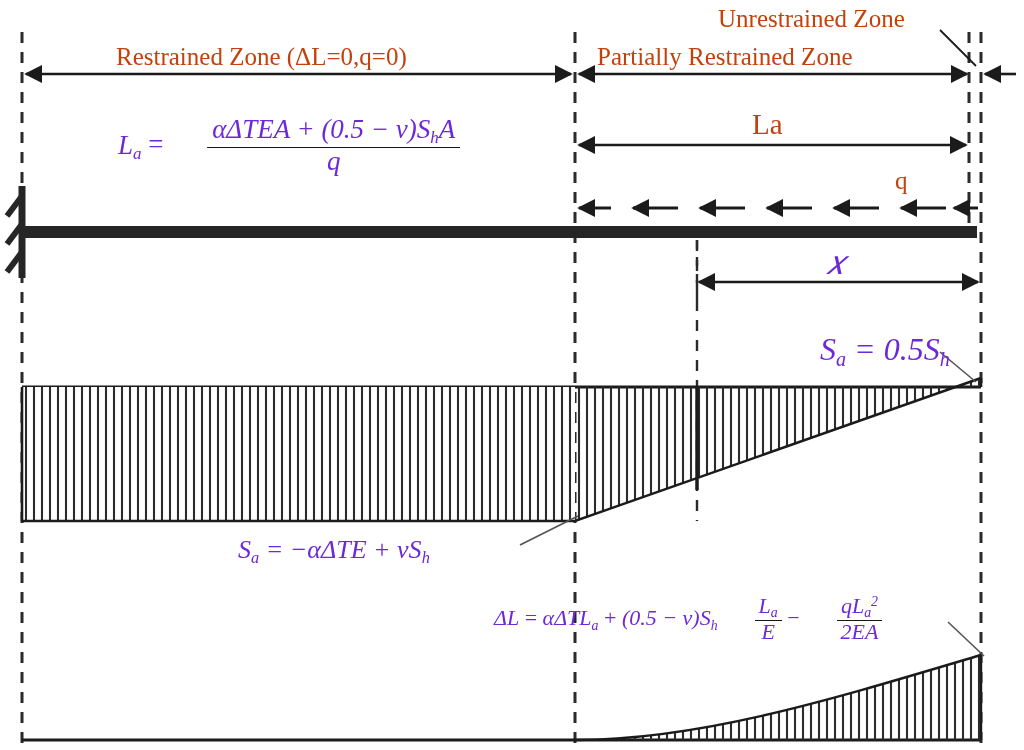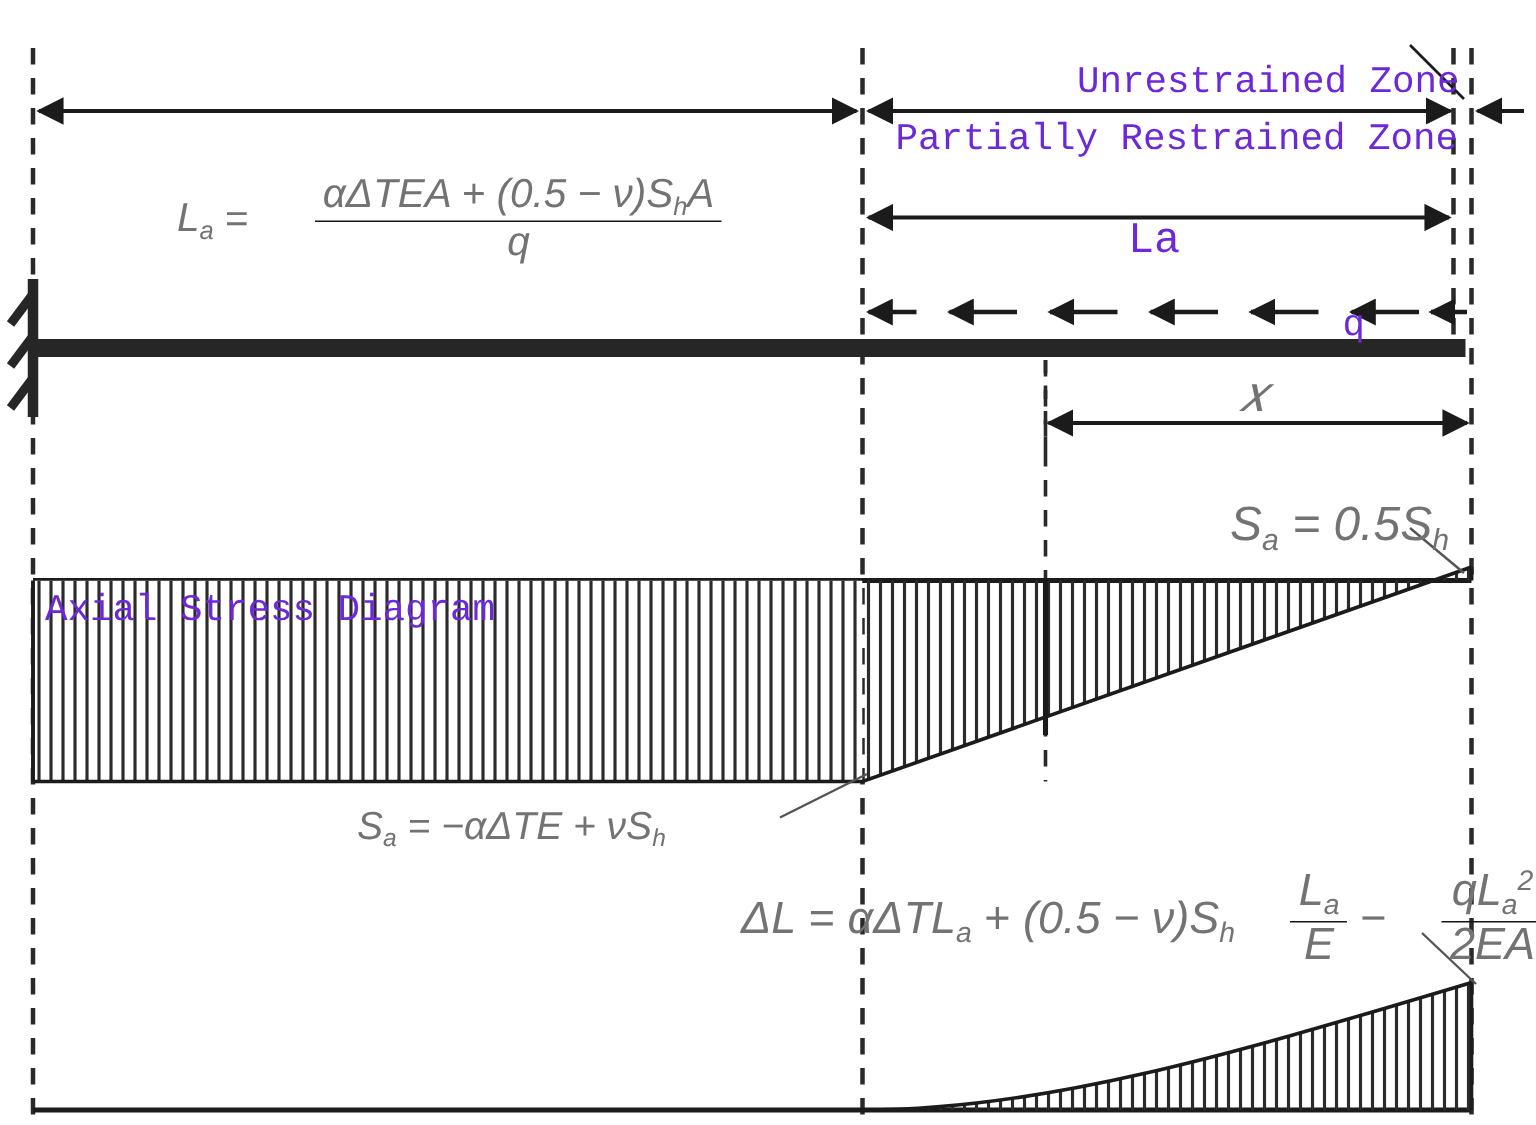--- a/index.html
+++ b/index.html
@@ -6,53 +6,52 @@
   body{
     width:1024px;height:750px;overflow:hidden;
     font-family:"Liberation Sans",sans-serif;
     color:#1a1a1a;
   }
   #stage{position:relative;width:1024px;height:750px;}
   svg#diagram{position:absolute;left:0;top:0;width:1024px;height:750px;display:block;}
 
   .lbl{
     position:absolute;
-    font-family:Liberation Mono, monospace;
-    color:#6d28d9;
+    font-family:Liberation Serif, serif;
+    color:#c2410c;
     white-space:nowrap;
     line-height:1;
-    margin-top:36px;
   }
   .lbl-zone{font-size:25px;}
   .lbl-la{font-size:29px;}
   .lbl-slide{font-size:25px;}
   .lbl-q{font-size:25px;}
   .lbl-diagram{font-size:25px;}
 
   .mth{
     position:absolute;
-    font-family:Liberation Sans, sans-serif;
-    color:#737373;
+    font-family:Liberation Serif, serif;
+    color:#6d28d9;
     white-space:nowrap;
     line-height:1;
   }
   .mth i{font-style:italic;}
   .mth .rm{font-style:normal;}
   .sub{font-size:0.63em;vertical-align:-0.32em;font-style:italic;}
   .sup{font-size:0.63em;vertical-align:0.5em;font-style:italic;}
 
   
   .frac{display:inline-block;vertical-align:middle;text-align:center;position:relative;top:-0.06em;margin-left:37px;}
   .frac > .num{display:block;padding:0 .18em;}
   .frac > .den{display:block;padding:0 .18em;border-top:1.7px solid #171717;}
   .eqrow{display:inline-block;vertical-align:middle;}
 
   .formula-la{font-size:27px;left:118px;top:118px;}
   .formula-sa{font-size:26px;left:238px;top:537px;}
-  .formula-dl{font-size:30px;left:494px;top:581px;}
+  .formula-dl{font-size:22px;left:494px;top:596px;}
   .formula-sa2{font-size:32px;left:820px;top:333px;}
 </style>
 </head>
 <body>
 
 <div id="stage">
 
   <svg id="diagram" viewBox="0 0 1024 750">
     <defs>
       <marker id="arrHead" viewBox="0 0 10 10" refX="9" refY="5" markerWidth="7" markerHeight="7" orient="auto-start-reverse">
@@ -304,27 +303,27 @@
           <line x1="971" y1="640" x2="971" y2="748"></line>
             <line x1="979" y1="640" x2="979" y2="748"></line>
         </g>
       </g>
       <path d="M 575,740 C 700,740 830,700 981,655" fill="none" stroke="#1b1b1b" stroke-width="2.4"></path>
       <line x1="981" y1="655" x2="981" y2="740" stroke="#1b1b1b" stroke-width="2.4"></line>
       <line x1="948" y1="622" x2="984" y2="656" stroke="#555" stroke-width="1.6"></line>
     </g>
   </svg>
 
+  <div class="lbl lbl-zone" style="left:116px;top:44px;">Restrained Zone (ΔL=0,q=0)</div>
   <div class="lbl lbl-zone" style="left:597px;top:44px;">Partially Restrained Zone</div>
   <div class="lbl lbl-zone" style="left:718px;top:6px;">Unrestrained Zone</div>
 
   <div class="lbl lbl-la" style="left:752px;top:110px;">La</div>
   <div class="lbl lbl-q" style="left:895px;top:168px;">q</div>
 
-  <div class="lbl lbl-diagram" style="left:30px;top:358px;">Axial Stress Diagram</div>
 
   <div class="mth formula-la">
     <span class="eqrow"><i>L</i><span class="sub">a</span></span>
     <span class="rm">=</span>
     <span class="frac">
       <span class="num"><i>αΔTEA + (0.5 − ν)S</i><span class="sub">h</span><i>A</i></span>
       <span class="den"><i>q</i></span>
     </span>
   </div>
 

